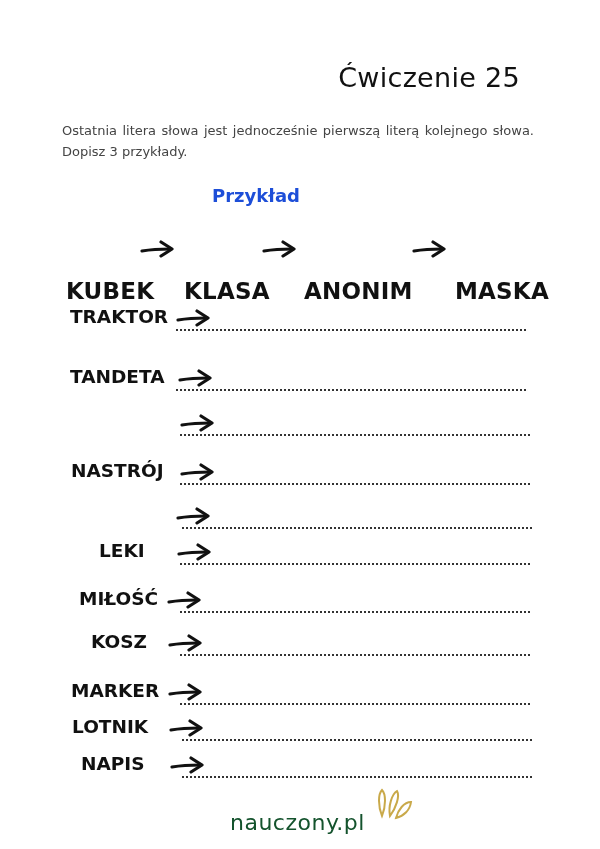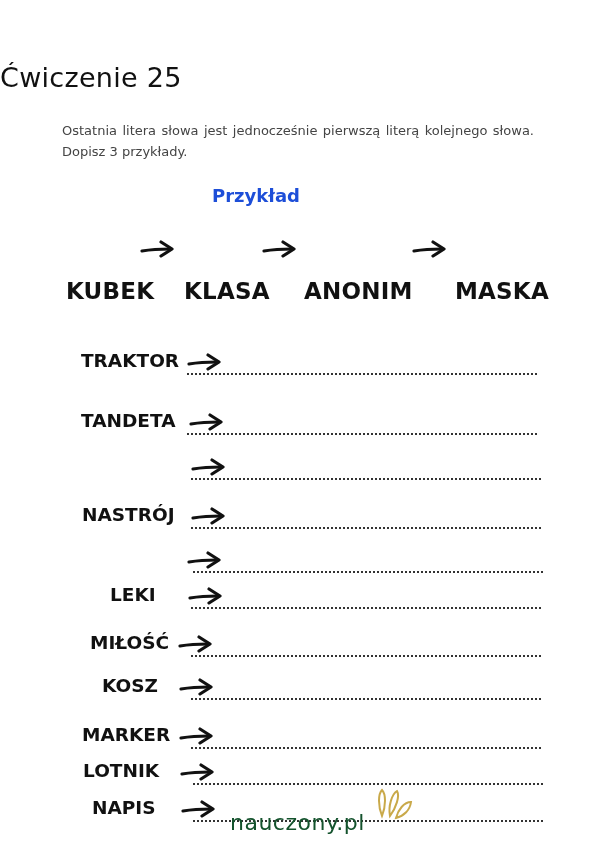--- a/index.html
+++ b/index.html
@@ -1,24 +1,24 @@
 <!DOCTYPE html>
 <html><head>
 <meta charset="utf-8">
 <style>
   html, body { margin:0; padding:0; background:#ffffff; }
   body { width:600px; height:849px; position:relative; overflow:hidden; font-family:"Liberation Sans", sans-serif; color:#111; }
-  .title { position:absolute; left:0; width:520px; top:62px; text-align:left; font-family:"DejaVu Sans", sans-serif; font-size:27px; font-weight:normal; color:#111; letter-spacing:0.3px; }
+  .title { position:absolute; left:0; width:520px; top:62px; text-align:right; font-family:"DejaVu Sans", sans-serif; font-size:27px; font-weight:normal; color:#111; letter-spacing:0.3px; }
   .instr { position:absolute; left:62px; width:472px; top:120px; font-family:"DejaVu Sans", sans-serif; font-size:13px; line-height:21px; color:#444; text-align:justify; text-align-last:left; }
   .ex-label { position:absolute; left:0; width:512px; top:185px; text-align:center; font-family:"DejaVu Sans", sans-serif; font-weight:bold; font-size:18px; color:#1d4ed8; }
   .ex-row { position:absolute; top:234px; left:66px; width:470px; height:30px; }
   .ex-word { position:absolute; top:0; font-family:"DejaVu Sans", sans-serif; font-weight:bold; font-size:23px; color:#111; letter-spacing:0.2px;margin-top:44px; }
   .arrow { position:absolute; width:36px; height:18px; }
   .arrow svg { width:100%; height:100%; display:block; }
-  .row { position:absolute; left:11px; width:476px; height:32px;margin-top:44px; }
+  .row { position:absolute; left:0; width:476px; height:32px; }
   .row .word { position:absolute; top:0; font-family:"DejaVu Sans", sans-serif; font-weight:bold; font-size:18.5px; color:#111; }
   .row .arrow { top:3px; }
   .row .line { position:absolute; top:23px; height:0; border-bottom:2px dotted #333; }
   .logo { position:absolute; left:222px; top:800px; width:190px; height:45px; }
   .logo-text { position:absolute; left:8px; top:10px; font-family:"DejaVu Sans", sans-serif; font-size:22px; color:#14532d; letter-spacing:0.5px; }
   .logo-leaves { position:absolute; left:152px; top:-14px; width:40px; height:34px; }
 </style>
 </head>
 <body>
 

